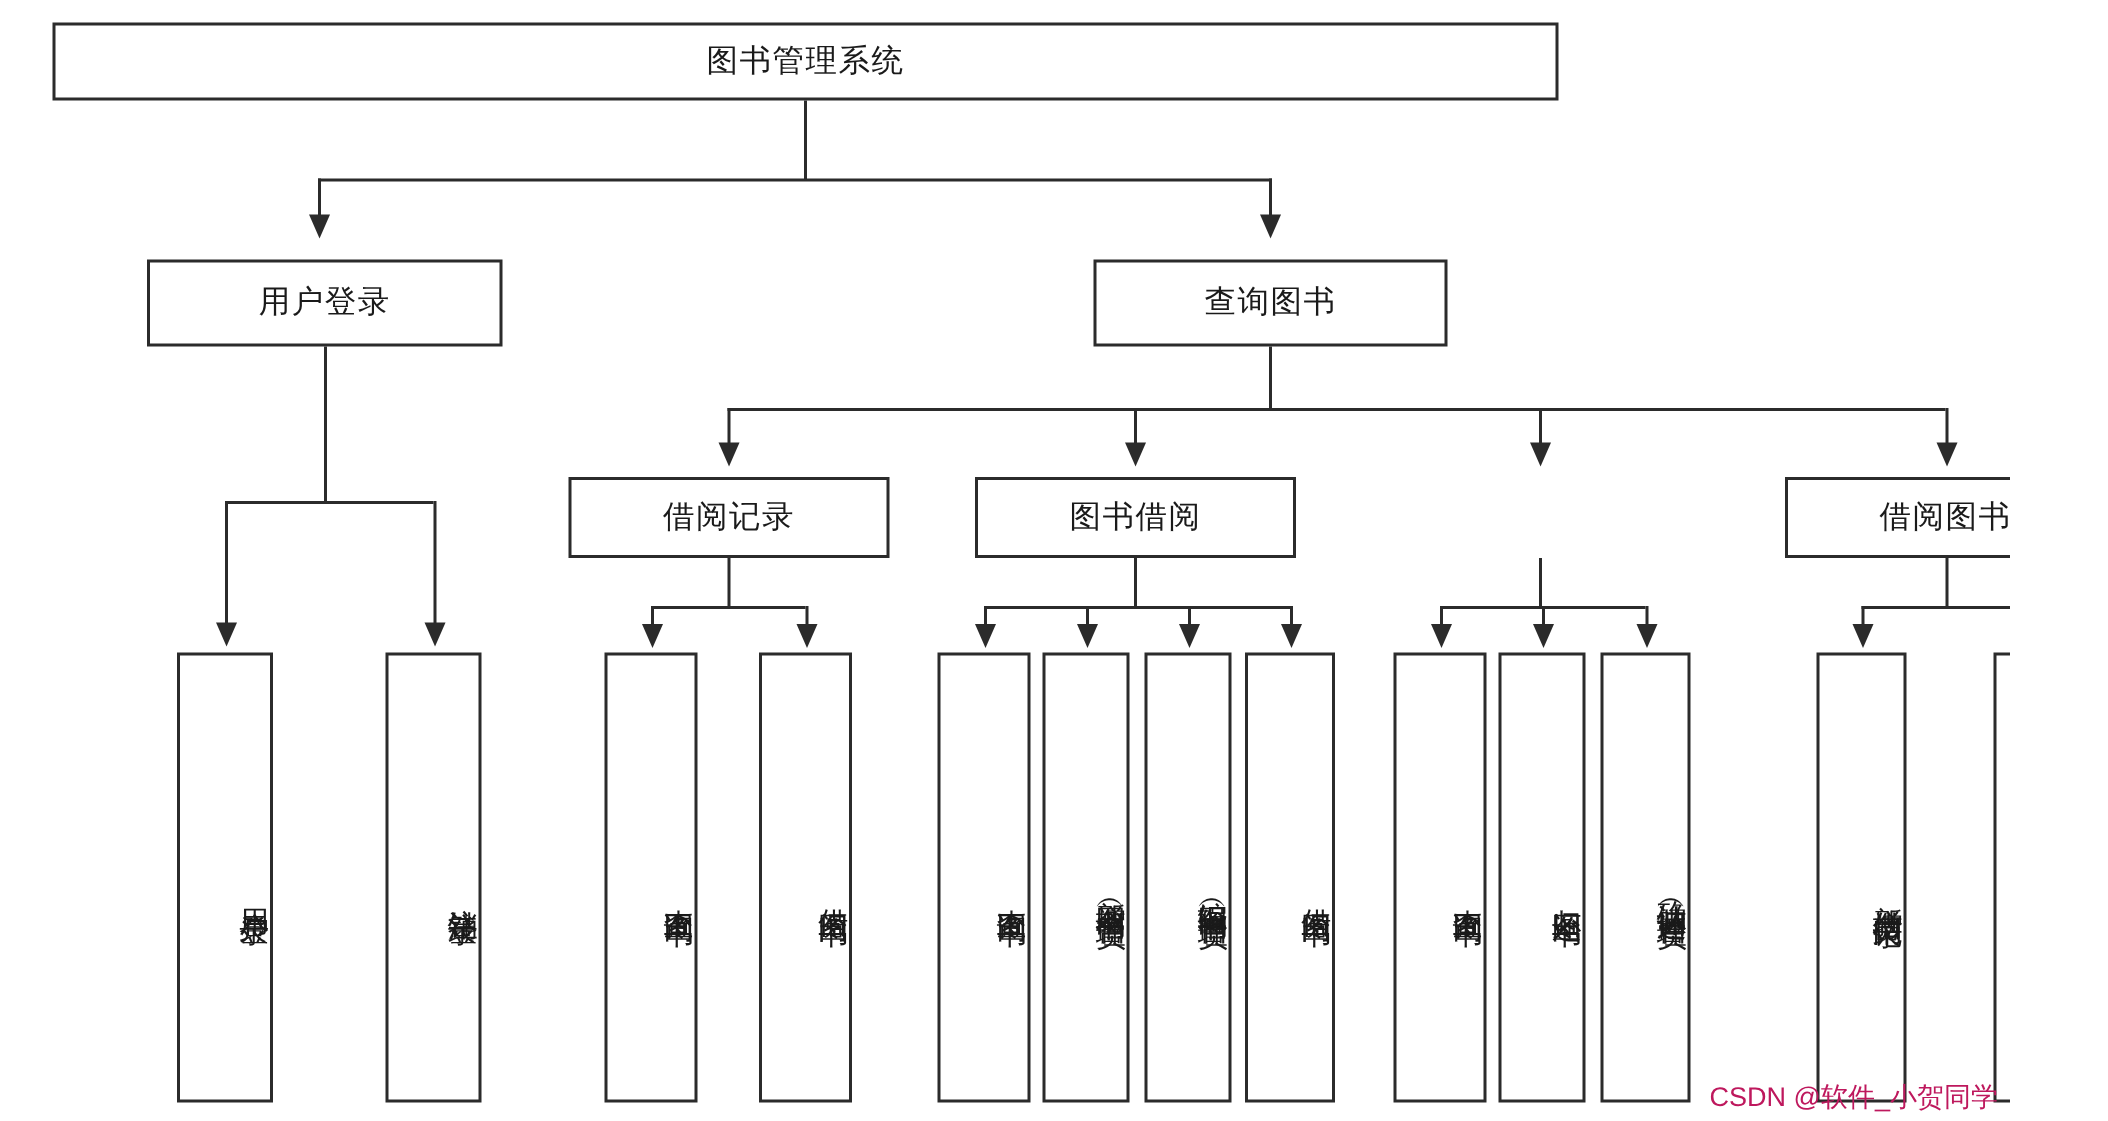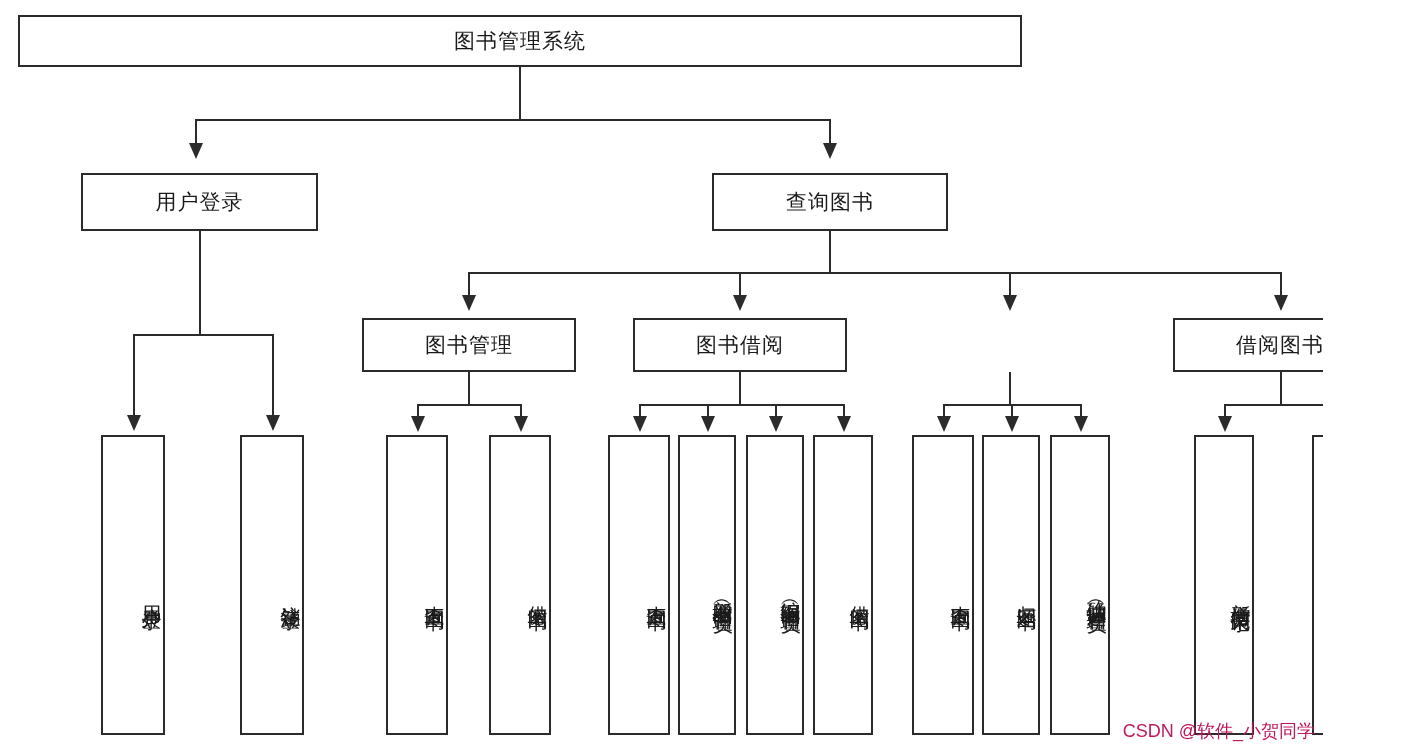--- a/index.html
+++ b/index.html
@@ -7,20 +7,21 @@
     padding: 0;
     background: #ffffff;
   }
   #canvas {
     position: relative;
     width: 1323px;
     height: 747px;
     background: #ffffff;
     font-family: "Liberation Sans", "DejaVu Sans", sans-serif;
     overflow: hidden;
+    margin-left: 17px;
   }
   
   .node {
     position: absolute;
     box-sizing: border-box;
     border: 2px solid #2b2b2b;
     background: #ffffff;
     display: flex;
     align-items: center;
     justify-content: center;
@@ -115,21 +116,21 @@
   <div class="vline" style="left:468px; top:272px; height:25px;"></div>
   <div class="arrow" style="left:462px; top:295px;"></div>
   <div class="vline" style="left:739px; top:272px; height:25px;"></div>
   <div class="arrow" style="left:733px; top:295px;"></div>
   <div class="vline" style="left:1009px; top:272px; height:25px;"></div>
   <div class="arrow" style="left:1003px; top:295px;"></div>
   <div class="vline" style="left:1280px; top:272px; height:25px;"></div>
   <div class="arrow" style="left:1274px; top:295px;"></div>
 
   <div class="node horiz" style="left:362px; top:318px; width:214px; height:54px;">
-    <span class="lbl">图书管理</span>
+    <span class="lbl">借阅记录</span>
   </div>
 
   <div class="node horiz" style="left:633px; top:318px; width:214px; height:54px;justify-content:center;">
     <span class="lbl">图书借阅</span>
   </div>
 
 
   <div class="node horiz" style="left:1173px; top:318px; width:214px; height:54px;">
     <span class="lbl">借阅图书</span>
   </div>

